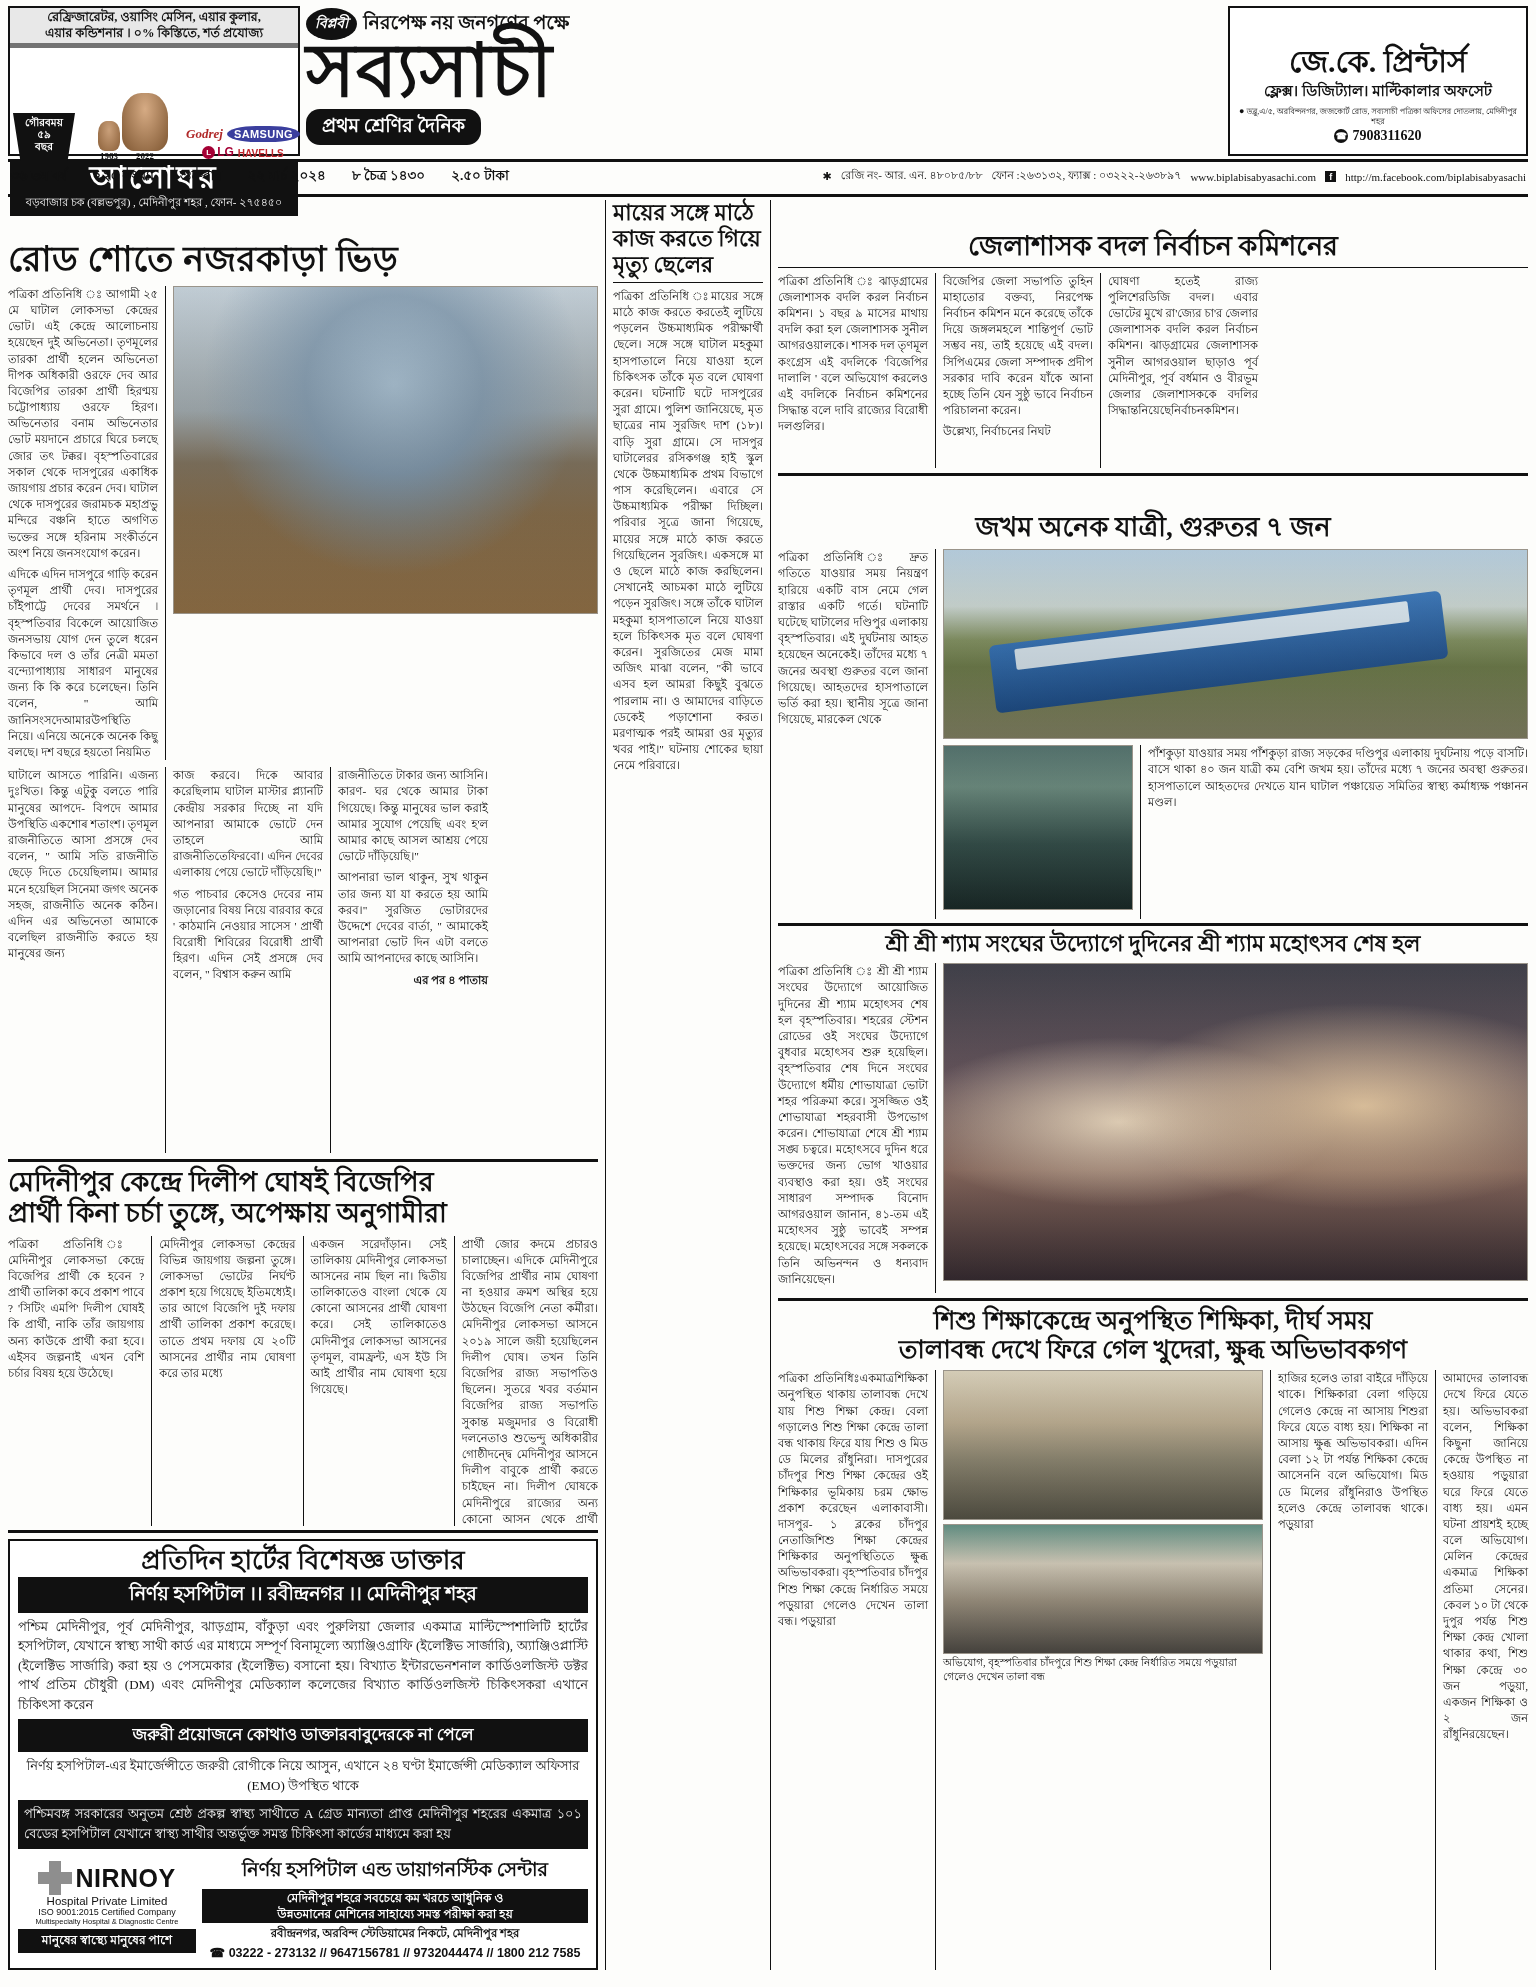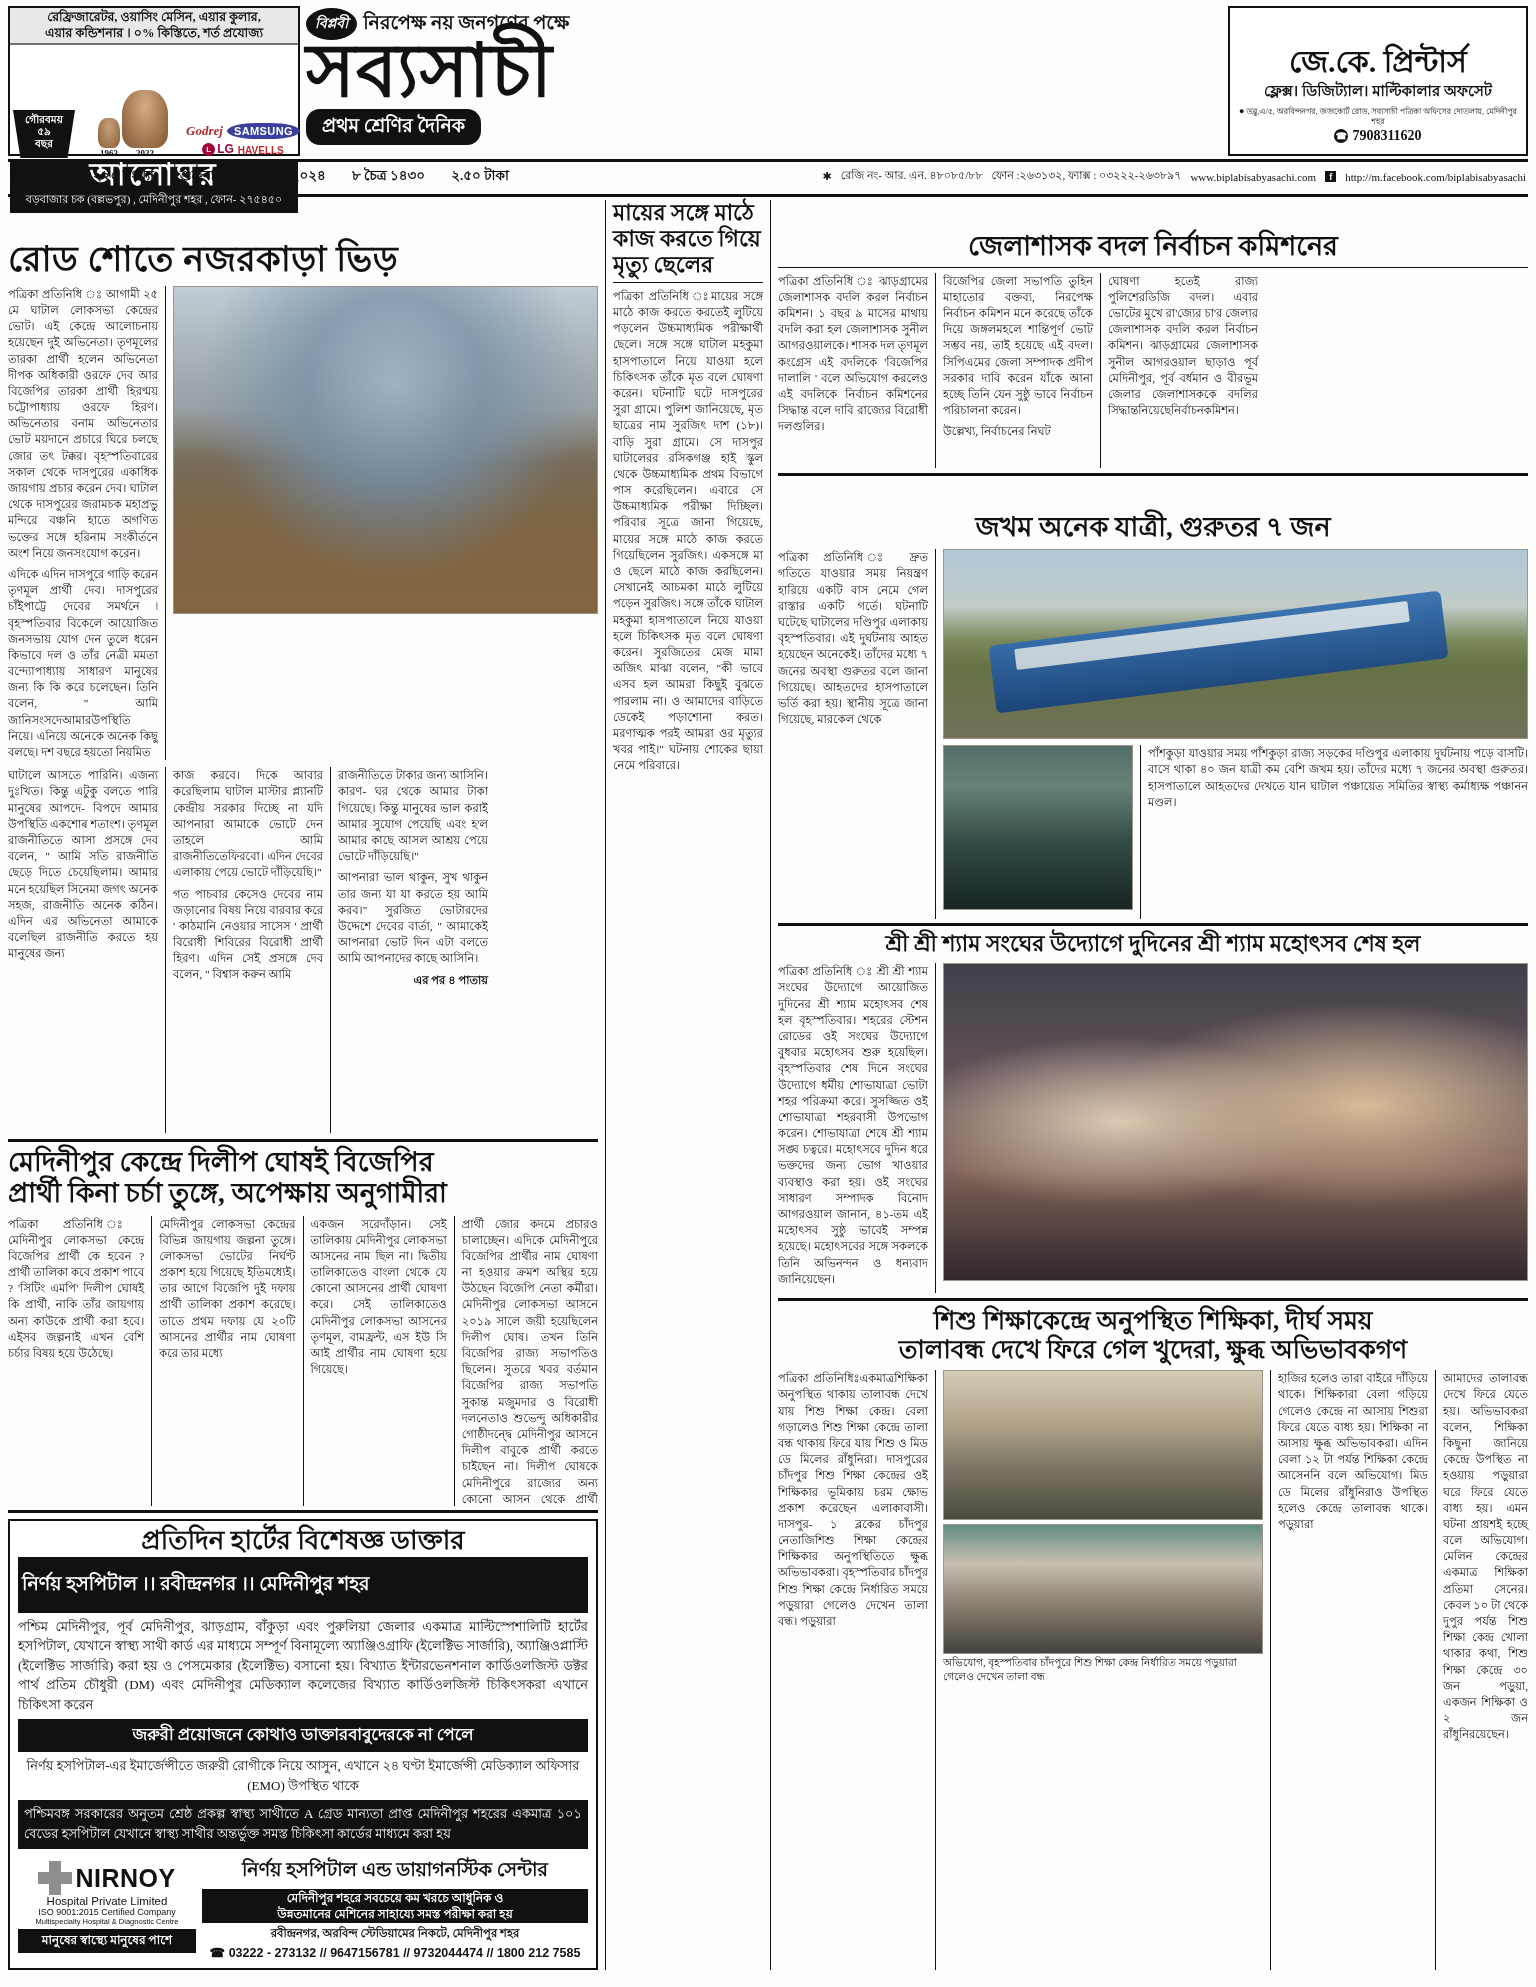--- a/index.html
+++ b/index.html
@@ -10,21 +10,21 @@
     color: #111;
     overflow: hidden;
   }
   .page { width: 1536px; height: 1987px; padding: 6px 8px; position: relative; }
 
   
   .masthead { display: flex; align-items: stretch; height: 150px; gap: 6px; }
 
   .ad-left { width: 292px; border: 2px solid #111; display: flex; flex-direction: column; background:#fff; }
   .ad-left-top {
-    border-bottom: 2px solid #737373; padding: 2px 4px;
+    border-bottom: 5px solid #737373; padding: 2px 4px;
     font-size: 12.5px; line-height: 1.25; text-align: center; font-weight: 600;
     background: #e8e8e8;
   }
   .ad-left-mid { flex: 1; display: flex; align-items: flex-end; justify-content: space-between; padding: 1px 3px; position: relative; margin-top: 44px; }
   .gaurab-badge {
     background: #111; color: #fff; font-size: 10.5px; line-height: 1.15; text-align: center;
     padding: 4px 7px 8px; font-weight: 700;
     clip-path: polygon(0 0, 100% 0, 88% 100%, 12% 100%);
     width: 62px;
   }
@@ -98,21 +98,21 @@
       radial-gradient(ellipse at 30% 50%, #f0dcc0 0%, transparent 38%),
       linear-gradient(180deg,#2a2a34 0%, #5c4a52 35%, #8d6a5e 65%, #3c3036 100%);}
   .ph-school { background: linear-gradient(180deg,#cfc6ae 0%, #b9a98b 35%, #8e8770 60%, #5d5a4c 100%);}
   .ph-class { background: linear-gradient(180deg,#4f7f72 0%, #cfc7b4 30%, #9a8f7c 60%, #54504a 100%);}
 
   .cap { font-size:10.5px; line-height:1.3; padding-top:2px; }
 
   
   .ad-nirnoy { border:2px solid #111; padding:6px 8px 8px; background:#fff; }
   .ad-n-title { text-align:center; font-size:26px; font-weight:700; line-height:1.05; }
-  .ad-n-bar { background:#111; color:#fff; text-align:left; font-size:19px; font-weight:700; padding:12px 4px; margin-top:3px; }
+  .ad-n-bar { background:#111; color:#fff; text-align:center; font-size:19px; font-weight:700; padding:2px 4px; margin-top:3px; }
   .ad-n-body { font-size:13px; line-height:1.5; text-align:justify; margin-top:4px; }
   .ad-n-bar2 { background:#111; color:#fff; text-align:center; font-size:16.5px; font-weight:700; padding:3px 4px; margin-top:5px; }
   .ad-n-note { font-size:13px; line-height:1.5; text-align:center; margin-top:4px; }
   .ad-n-bar3 { background:#111; color:#fff; font-size:13px; line-height:1.55; padding:4px 6px; margin-top:5px; text-align:justify; }
   .ad-n-foot { display:flex; gap:6px; margin-top:6px; align-items:center; }
   .nirnoy-logo { width:178px; text-align:center; }
   .nl-row { display:flex; align-items:center; justify-content:center; gap:3px;}
   .nl-cross { width:34px;height:34px; position:relative; }
   .nl-cross::before{content:"";position:absolute;left:11px;top:0;width:12px;height:34px;background:#8e8e8e;}
   .nl-cross::after{content:"";position:absolute;left:0;top:11px;width:34px;height:12px;background:#8e8e8e;}

